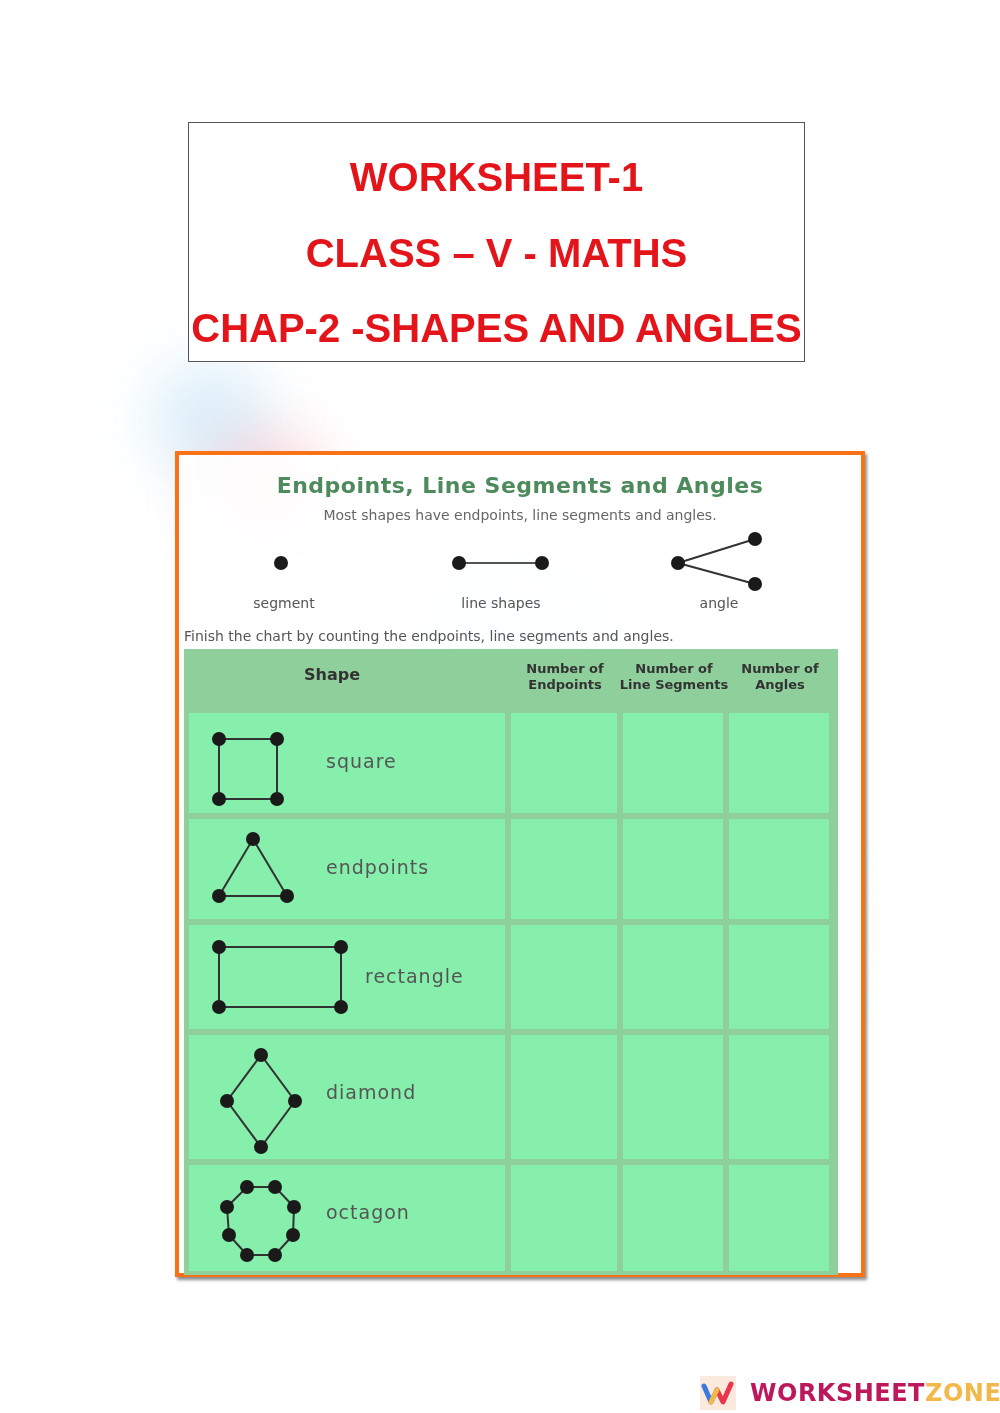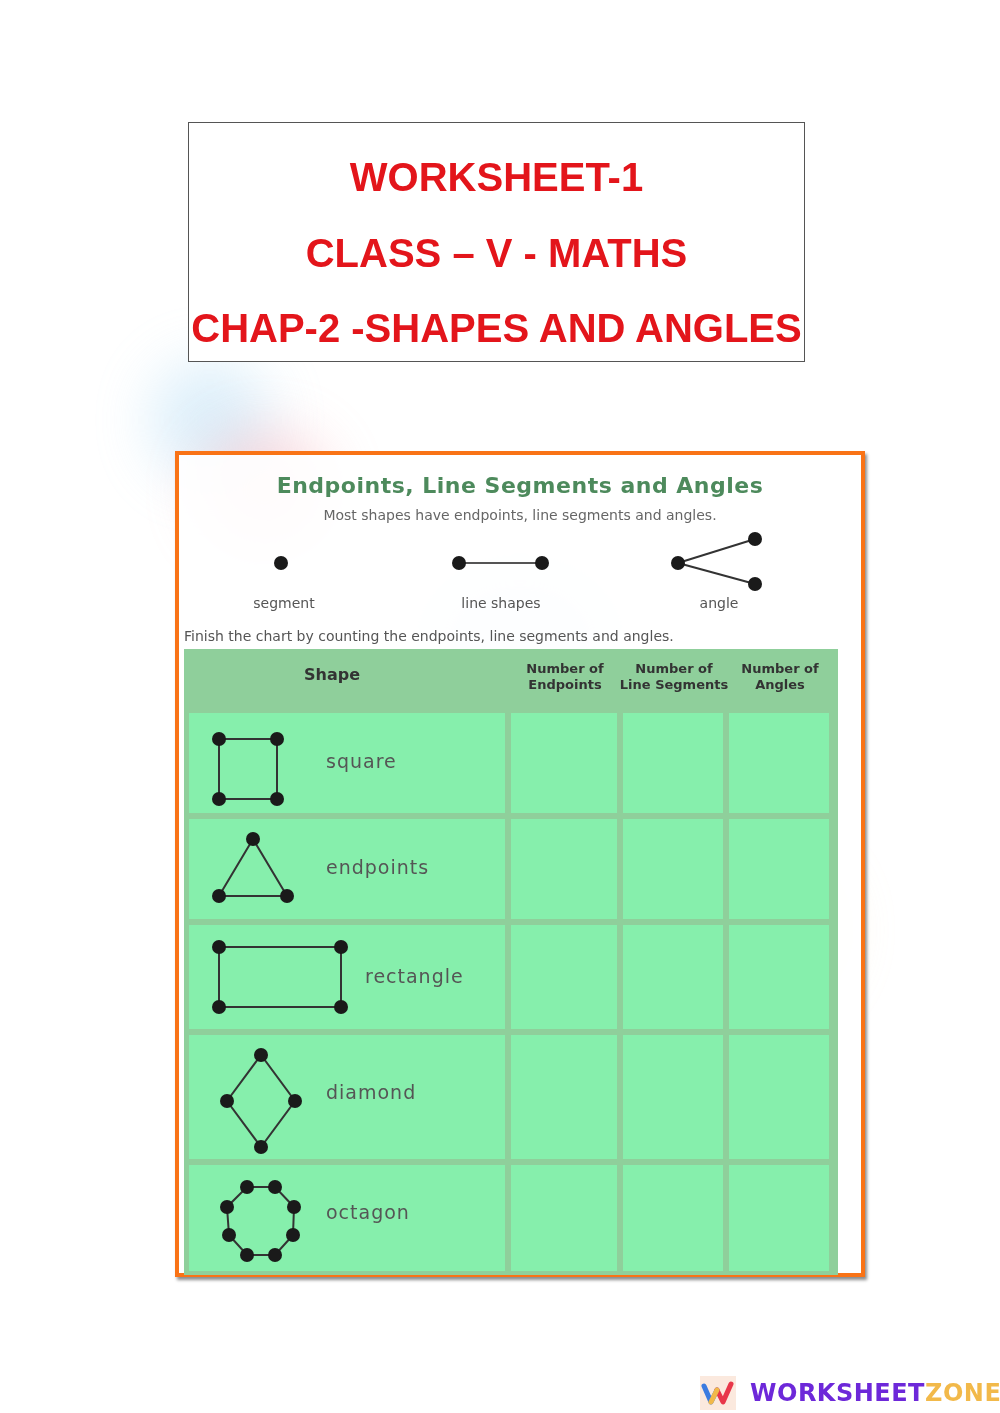--- a/index.html
+++ b/index.html
@@ -53,21 +53,21 @@
   .shape-name {
     position: absolute; color: #555; font-size: 19px; letter-spacing: 1px;
     font-family: "DejaVu Sans", sans-serif;
   }
   svg.icon { position: absolute; overflow: visible; }
   .logo {
     position: absolute; left: 700px; top: 1376px; height: 34px; display: flex; align-items: center;
   }
   .logo-w { width: 36px; height: 34px; background: #fbe9de; position: relative; }
   .logo-text { font-family: "DejaVu Sans", sans-serif; font-weight: bold; font-size: 24px; margin-left: 14px; letter-spacing: 0.5px; }
-  .logo-text .a { color: #6d28d9; }
+  .logo-text .a { color: #be185d; }
   .logo-text .b { color: #f2b94a; text-align: center; }
 </style>
 </head>
 <body>
 
 <div class="wm" style="left:150px;top:360px;width:120px;height:120px;background:#9fd3f2;"></div>
 <div class="wm" style="left:200px;top:430px;width:130px;height:120px;background:#f59aa6;"></div>
 <div class="wm" style="left:420px;top:560px;width:200px;height:160px;background:#bfe0f5;"></div>
 <div class="wm" style="left:620px;top:840px;width:220px;height:180px;background:#f7d9a0;"></div>
 

